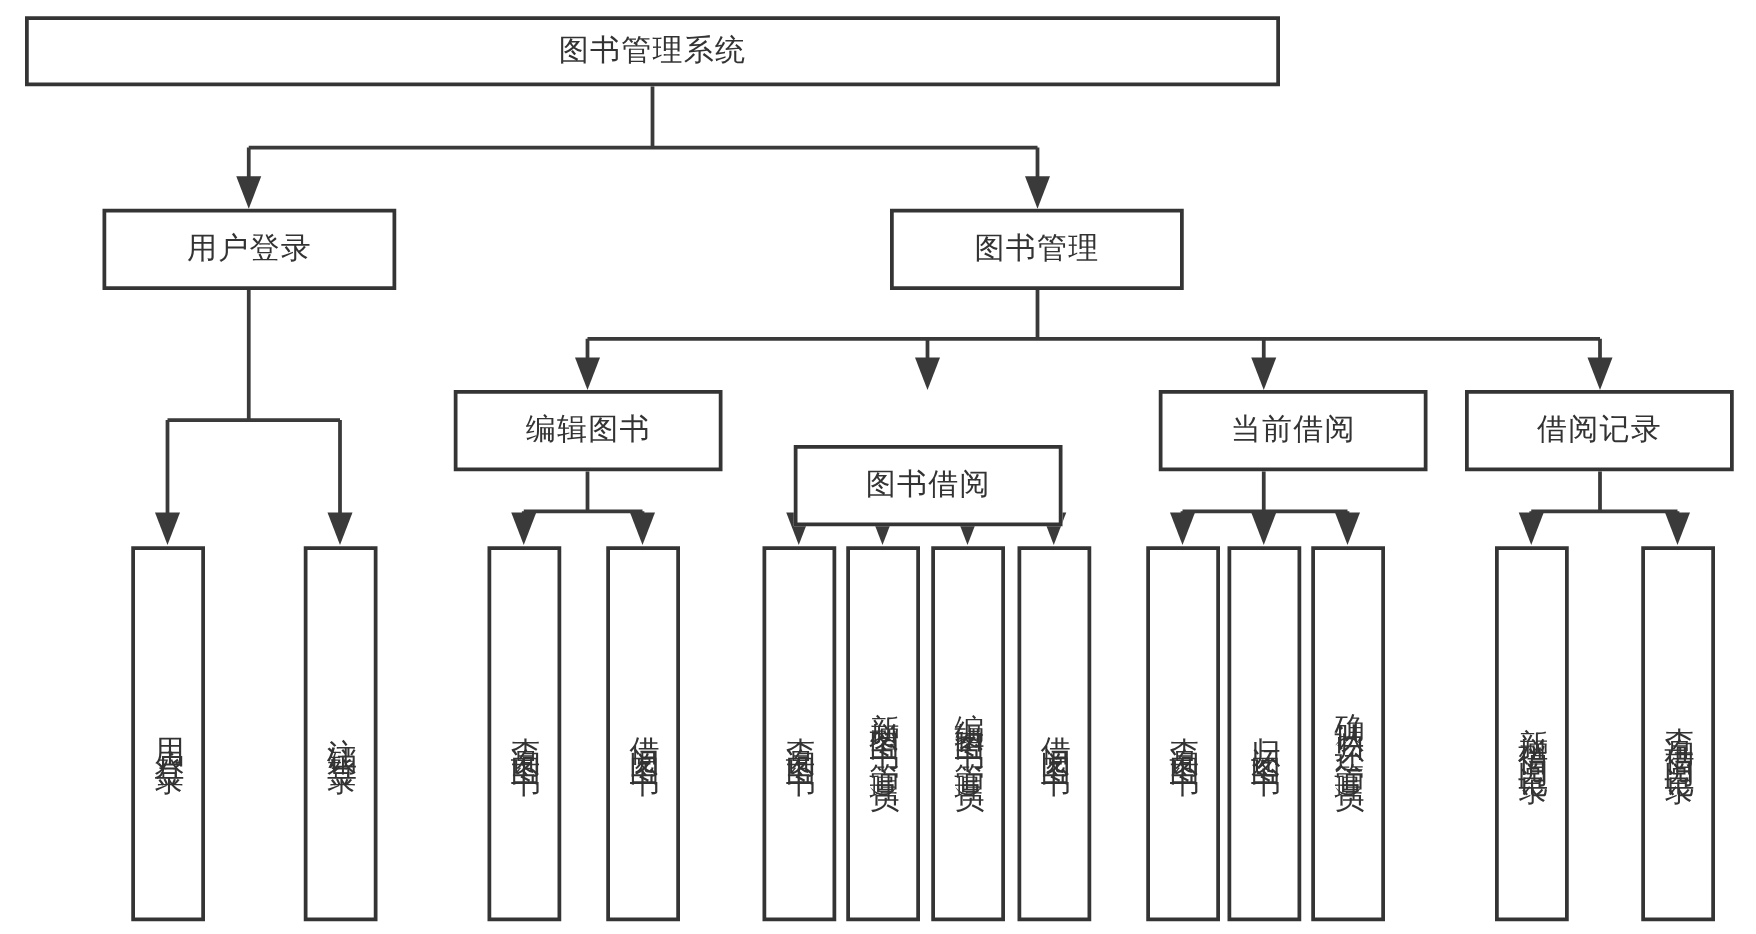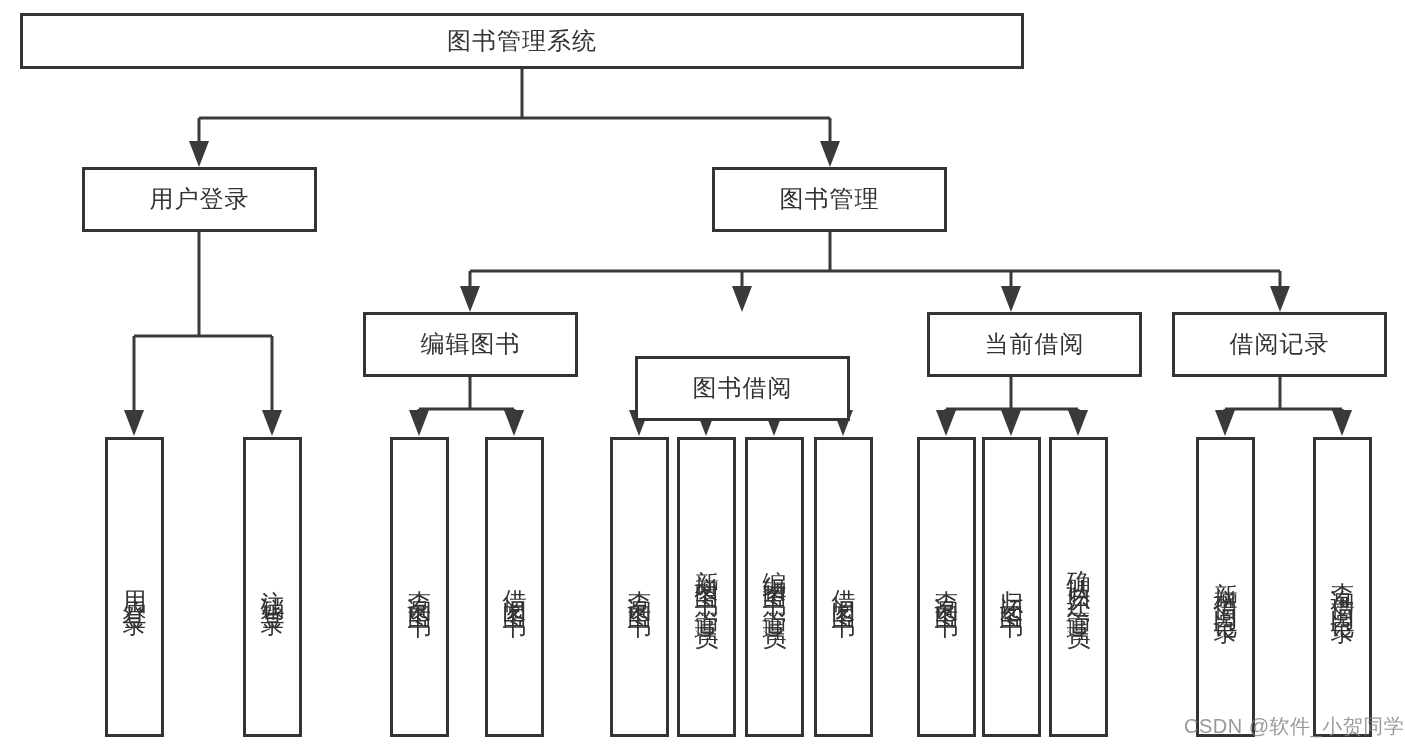--- a/index.html
+++ b/index.html
@@ -143,15 +143,14 @@
     <span class="vtext">确认归还（管理员）</span>
   </div>
 
   <div class="node leaf" style="left:1196px; top:437px; width:59px; height:300px;">
     <span class="vtext">新增借阅记录</span>
   </div>
   <div class="node leaf" style="left:1313px; top:437px; width:59px; height:300px;">
     <span class="vtext">查询借阅记录</span>
   </div>
 
-  <div class="watermark">CSDN @软件_小贺同学</div>
 
 </div>
 
 </body></html>

